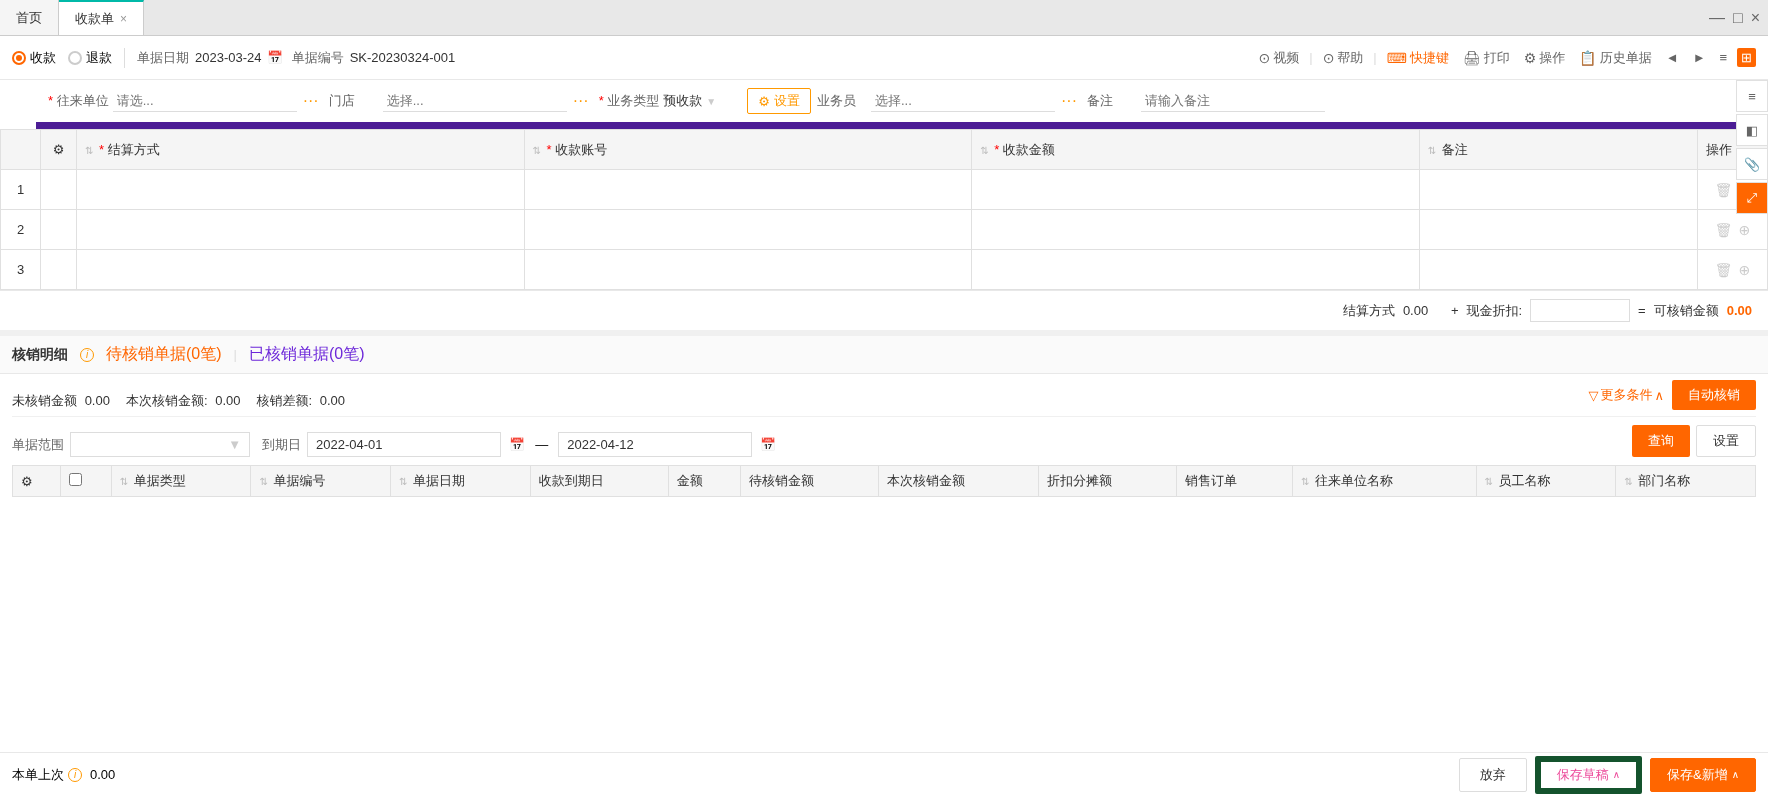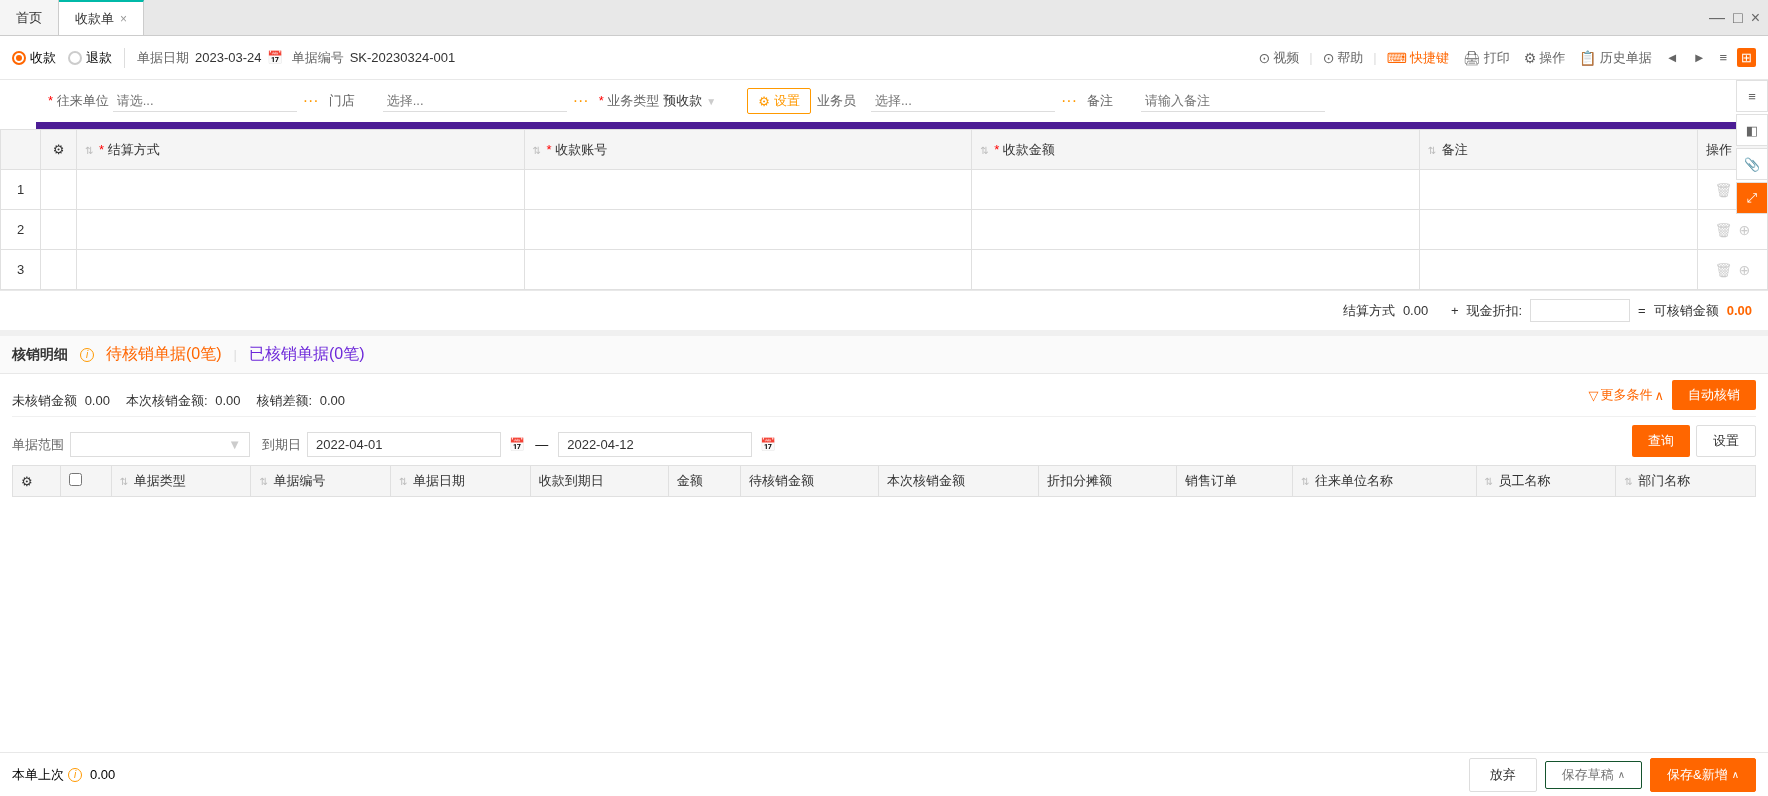--- a/index.html
+++ b/index.html
@@ -260,21 +260,21 @@
       position: absolute; bottom: 0; left: 0; right: 0;
       height: 44px;
     }
     .footer-left { display: flex; align-items: center; gap: 4px; }
     .footer-right { margin-left: auto; display: flex; align-items: center; gap: 8px; }
     .btn-abandon {
       background: #fff; color: #333; border: 1px solid #ddd;
       padding: 7px 20px; cursor: pointer; border-radius: 2px;
     }
     .btn-save-draft {
-      background: #fff; color: #737373; border: 1px solid #14532d;
+      background: #fff; color: #ec4899; border: 6px solid #14532d;
       padding: 4px 16px; cursor: pointer; border-radius: 2px;
       display: flex; align-items: center; gap: 4px;
     }
     .btn-save-new {
       background: #f60; color: #fff; border: 1px solid #f60;
       padding: 7px 16px; cursor: pointer; border-radius: 2px;
       display: flex; align-items: center; gap: 4px;
     }
     .btn-arrow { font-size: 10px; }
 

